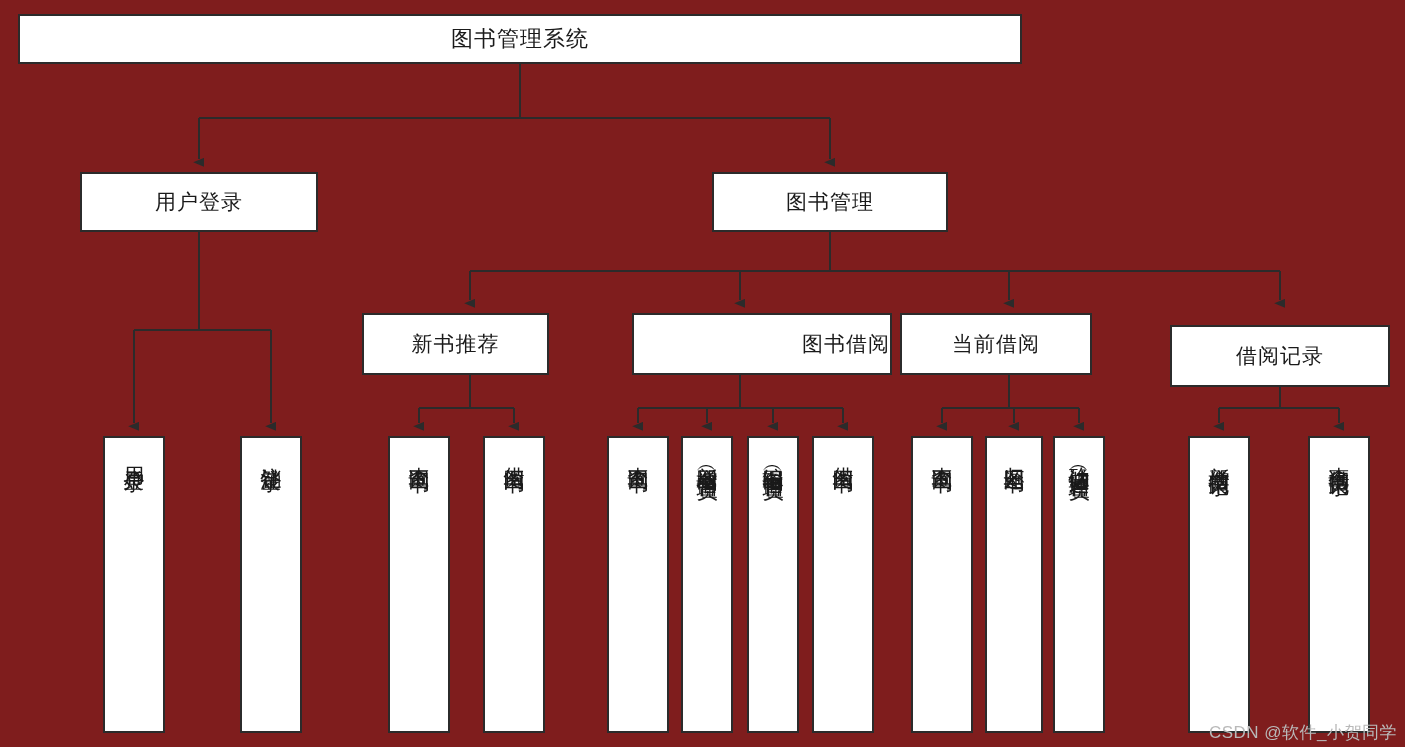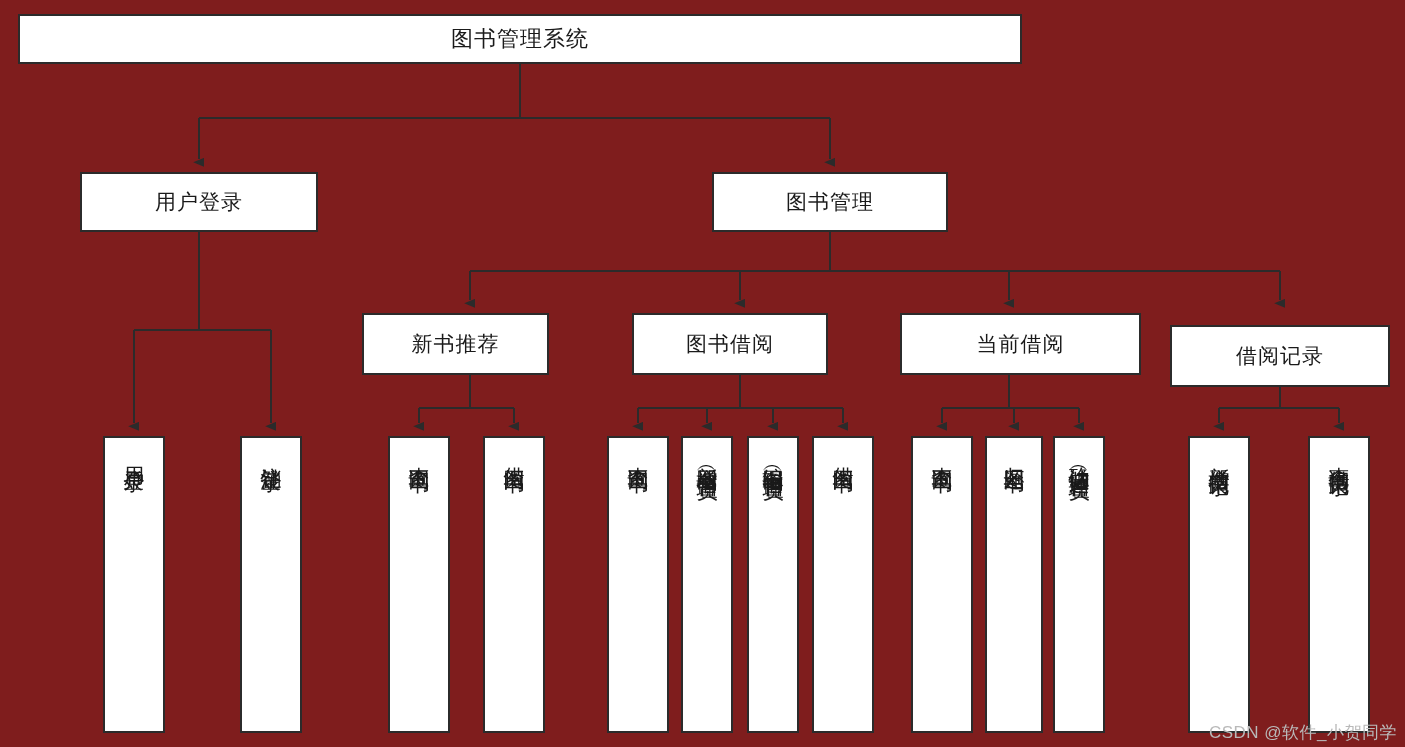--- a/index.html
+++ b/index.html
@@ -134,24 +134,24 @@
         <span class="node-label">用户登录</span>
       </div>
       <div class="node horizontal" style="left: 712px; top: 172px; width: 236px; height: 60px;">
         <span class="node-label">图书管理</span>
       </div>
     </div>
   <div id="level2-container">
       <div class="node horizontal" style="left: 362px; top: 313px; width: 187px; height: 62px;">
         <span class="node-label">新书推荐</span>
       </div>
-      <div class="node horizontal" style="left: 632px; top: 313px; width: 196px; height: 62px;">
+      <div class="node horizontal" style="left: 632px; top: 313px; width: 260px; height: 62px; justify-content: flex-end;">
         <span class="node-label">图书借阅</span>
       </div>
-      <div class="node horizontal" style="left: 900px; top: 313px; width: 241px; height: 62px;">
+      <div class="node horizontal" style="left: 900px; top: 313px; width: 192px; height: 62px;">
         <span class="node-label">当前借阅</span>
       </div>
       <div class="node horizontal" style="left: 1170px; top: 325px; width: 220px; height: 62px;">
         <span class="node-label">借阅记录</span>
       </div>
     </div>
   <div id="leaves-container">
       <div class="node vertical" style="left: 103px; top: 436px; width: 62px; height: 297px;">
         <span class="node-label">用户登录</span>
       </div>

